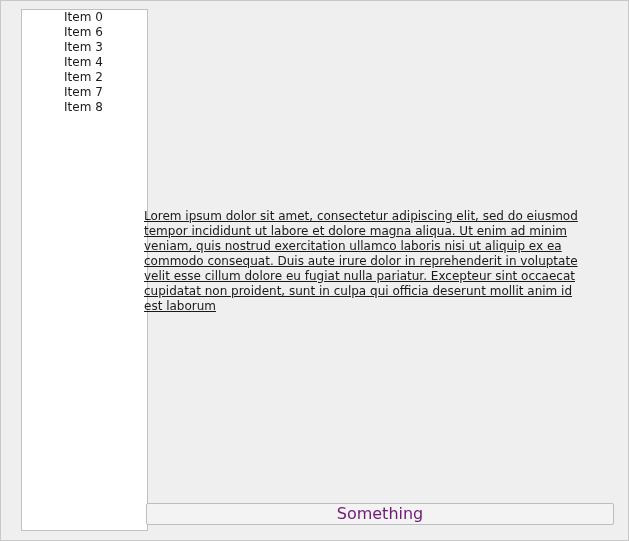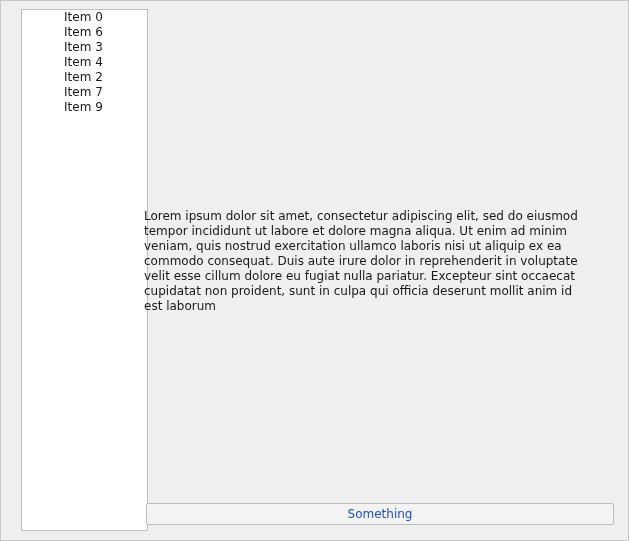--- a/index.html
+++ b/index.html
@@ -51,52 +51,53 @@
   }
   .paragraph {
     position: absolute;
     left: 0px;
     top: 200px;
     width: 436px;
     font-size: 12px;
     line-height: 15px;
     color: #1a1a1a;
     text-align: left;
+    text-decoration: underline;
   }
   .bottom-button {
     position: absolute;
     left: 2px;
     top: 494px;
     width: 468px;
     height: 22px;
     background: #f3f3f3;
     border: 1px solid #bdbdbd;
     border-radius: 2px;
     font-family: "DejaVu Sans", sans-serif;
-    font-size: 12px;
-    color: #1d4ed8;
+    font-size: 16px;
+    color: #701a75;
     text-align: center;
     line-height: 20px;
     box-sizing: border-box;
     padding: 0;
   }
 </style>
 </head>
 <body>
 
 <div class="window">
 
   <div class="list-panel">
     <div class="list-item">Item 0</div>
     <div class="list-item">Item 6</div>
     <div class="list-item">Item 3</div>
     <div class="list-item">Item 4</div>
     <div class="list-item">Item 2</div>
     <div class="list-item">Item 7</div>
-    <div class="list-item">Item 9</div>
+    <div class="list-item">Item 8</div>
   </div>
 
   <div class="content-area">
     <div class="paragraph">Lorem ipsum dolor sit amet, consectetur adipiscing elit, sed do eiusmod tempor incididunt ut labore et dolore magna aliqua. Ut enim ad minim veniam, quis nostrud exercitation ullamco laboris nisi ut aliquip ex ea commodo consequat. Duis aute irure dolor in reprehenderit in voluptate velit esse cillum dolore eu fugiat nulla pariatur. Excepteur sint occaecat cupidatat non proident, sunt in culpa qui officia deserunt mollit anim id est laborum</div>
     <button class="bottom-button">Something</button>
   </div>
 
 </div>
 
 </body></html>

